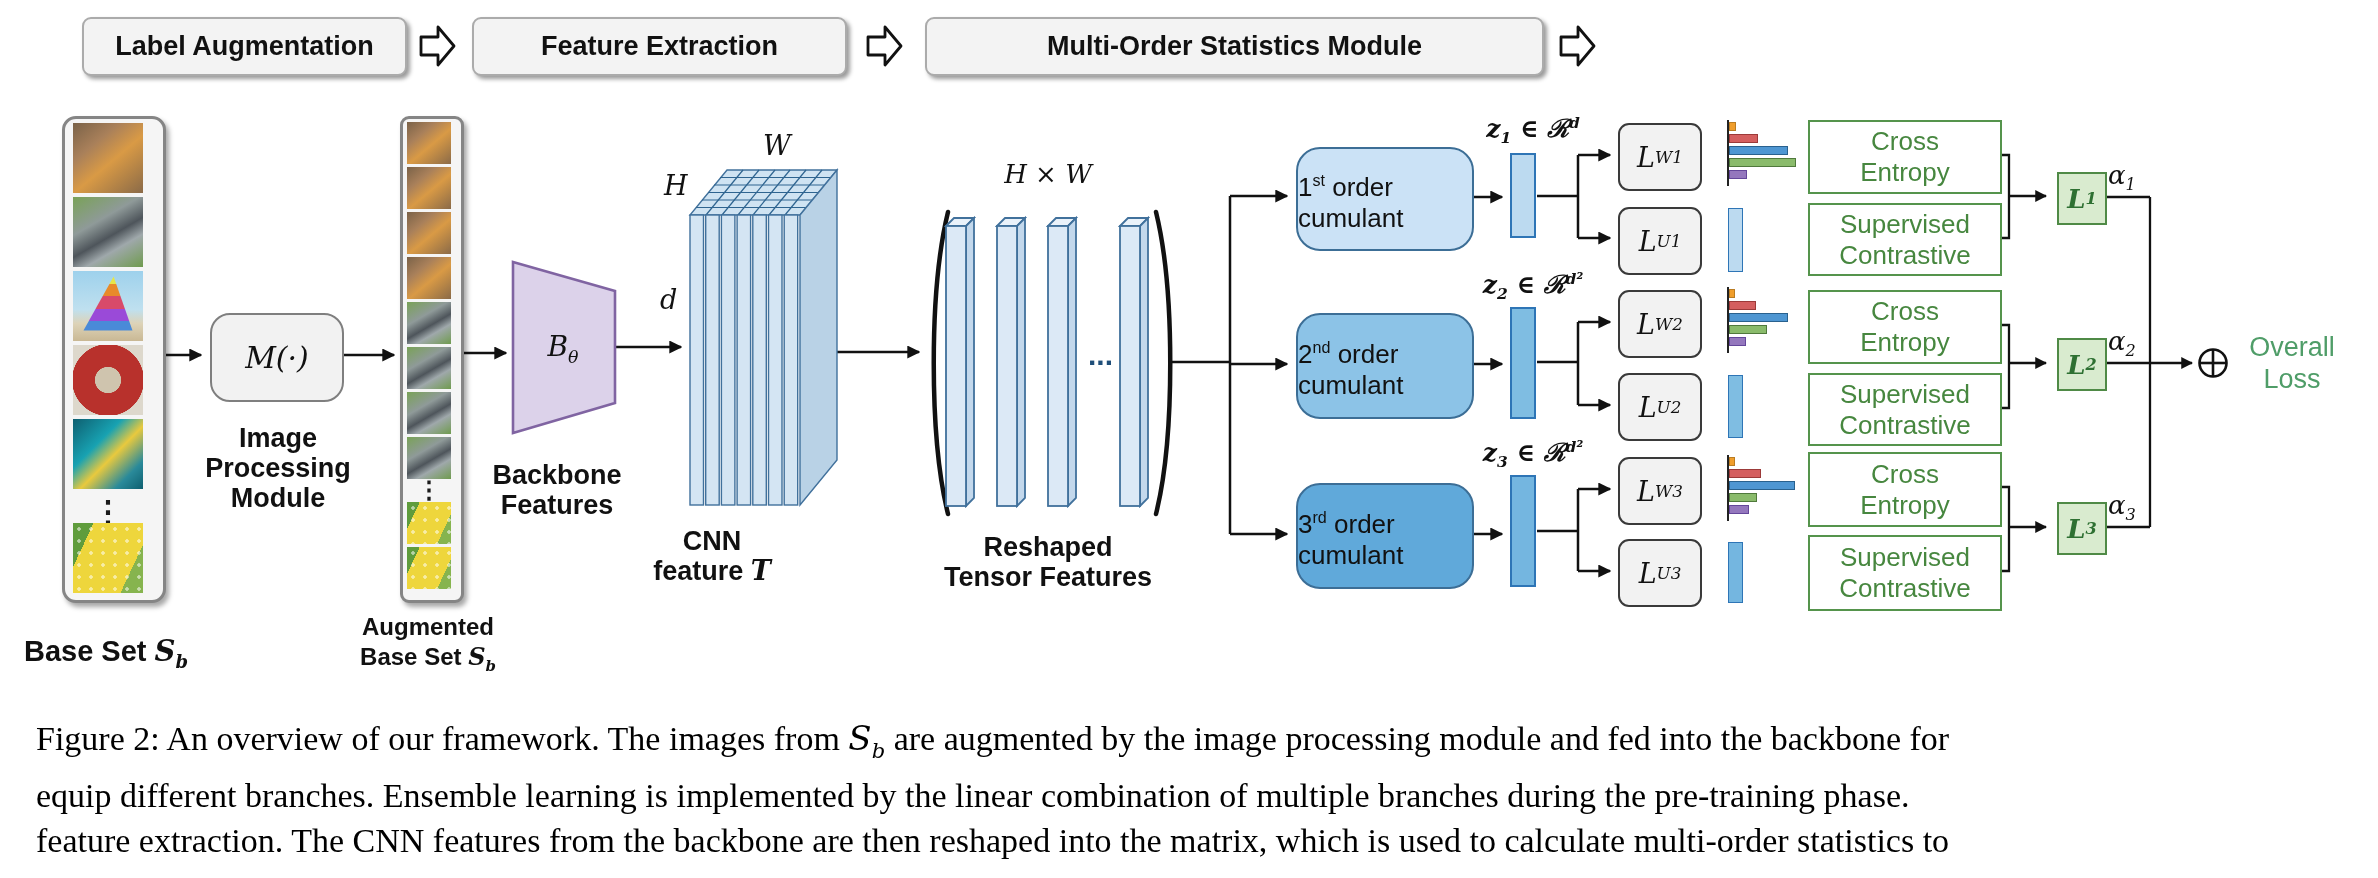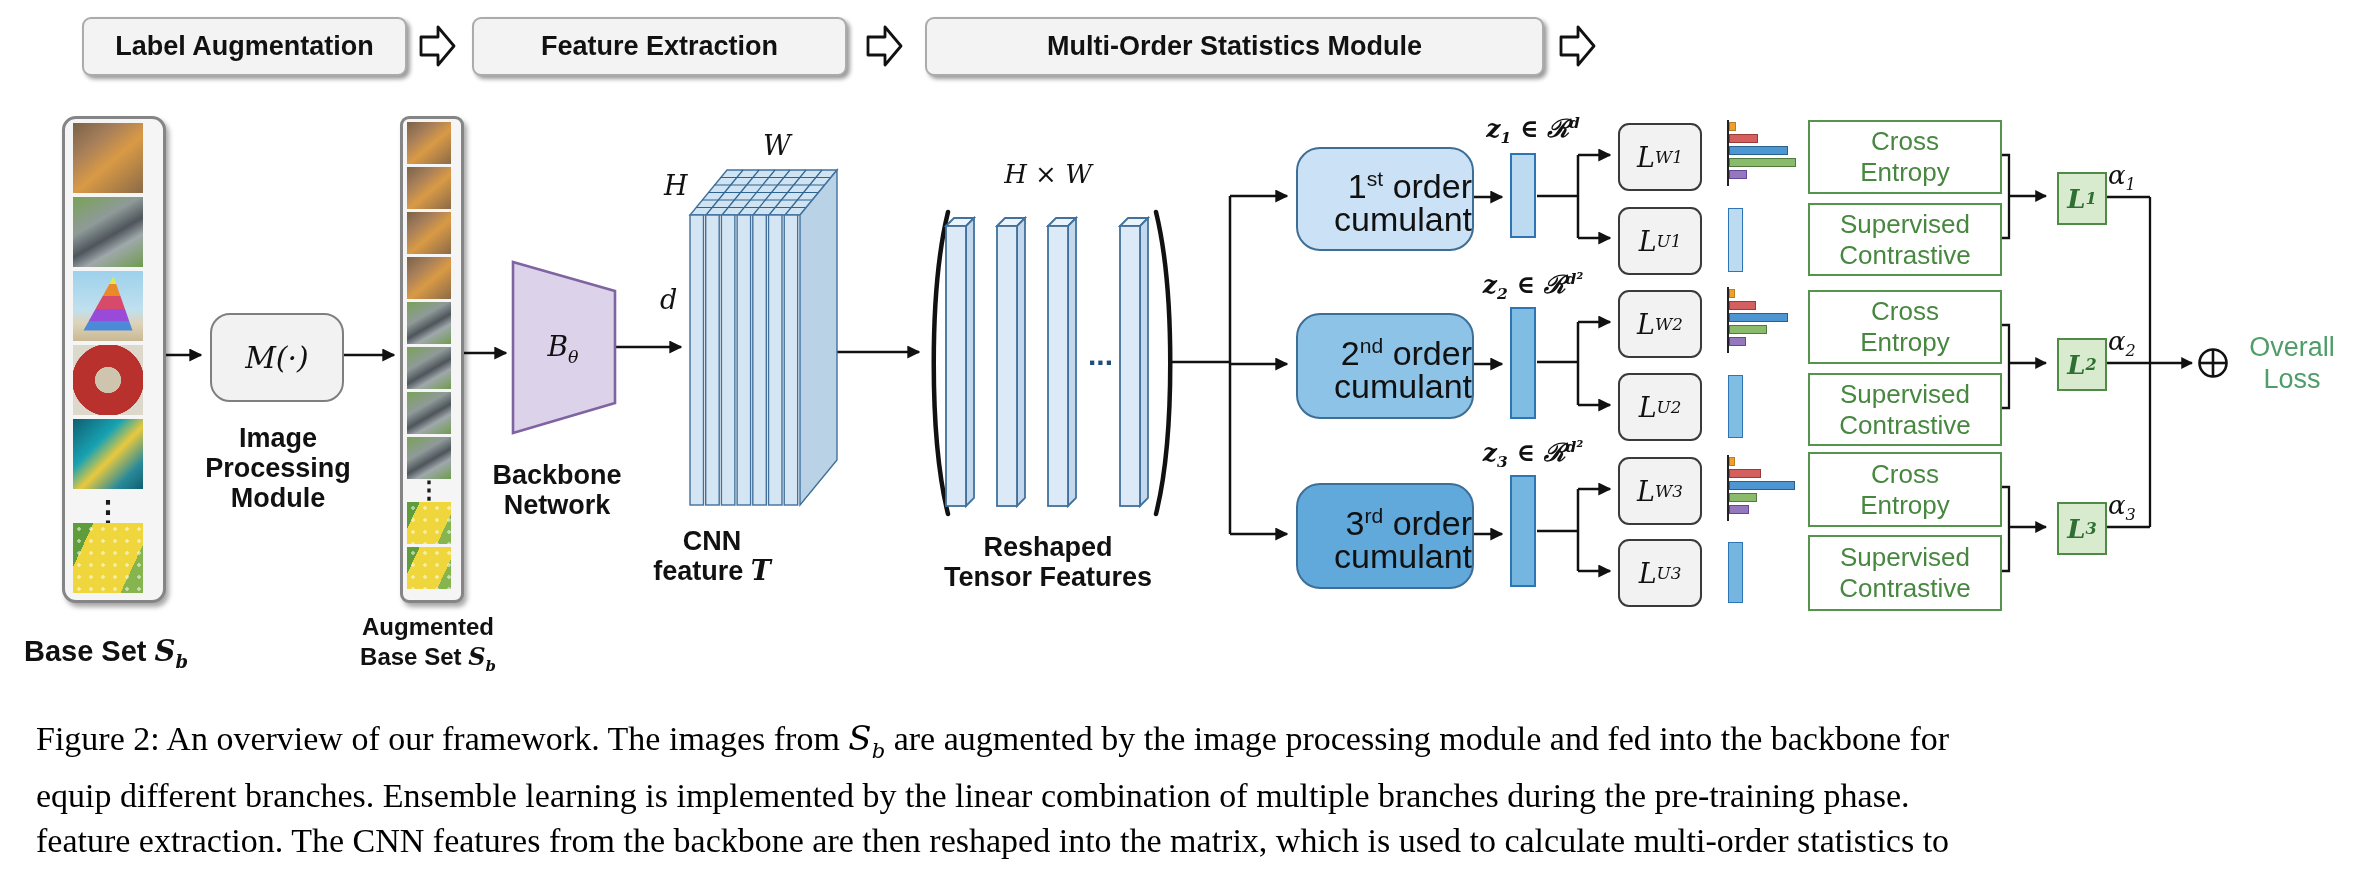--- a/index.html
+++ b/index.html
@@ -37,21 +37,21 @@
   .mbox{position:absolute;z-index:2;background:#f2f2f2;border:2.4px solid #7f7f7f;border-radius:20px;
         display:flex;align-items:center;justify-content:center;}
   .lbl{position:absolute;z-index:2;font-weight:bold;font-size:27px;line-height:30px;text-align:center;}
   .math{font-family:"DejaVu Serif",serif;font-style:italic;}
   .mathb{font-family:"DejaVu Serif",serif;font-style:italic;font-weight:bold;}
   sub{font-size:.62em;} sup{font-size:.62em;}
 
   
   .cumulant{position:absolute;z-index:2;left:1296px;width:174px;background:#cbe2f6;
     border:2.3px solid #3c6e96;border-radius:24px;display:flex;flex-direction:column;
-    align-items:flex-end;justify-content:center;font-size:34px;line-height:32px;}
+    align-items:flex-start;justify-content:center;font-size:26px;line-height:32px;}
   .zlabel{position:absolute;z-index:2;width:130px;text-align:center;
     font-family:"DejaVu Serif",serif;font-style:italic;font-weight:bold;font-size:25px;}
   .zbar{position:absolute;z-index:2;left:1510px;width:26px;border:2px solid #2e75b6;box-sizing:border-box;}
   .gbox{position:absolute;z-index:2;left:1618px;width:80px;height:64px;background:#f2f2f2;
     border:2.4px solid #3a3a3a;border-radius:11px;display:flex;align-items:center;justify-content:center;
     font-family:"DejaVu Serif",serif;font-style:italic;font-size:27px;}
   .hist{position:absolute;z-index:2;left:1727px;width:74px;border-left:2.6px solid #222;
     display:flex;flex-direction:column;gap:3px;padding-top:2px;}
   .hbar{height:9px;border-style:solid;border-width:1.4px;box-sizing:border-box;}
   .vbar{position:absolute;z-index:2;left:1728px;width:15px;border:1.8px solid #2e75b6;box-sizing:border-box;}
@@ -246,21 +246,21 @@
   <div class="lbl" style="left:338px;top:612px;width:180px;font-size:24px">
     <div>Augmented</div>
     <div><span>Base Set </span><span class="mathb">S</span><sub class="mathb">b</sub></div>
   </div>
 
   <div class="abs math" style="left:528px;top:330px;width:70px;text-align:center;font-size:28px">
     <span>B</span><sub>θ</sub>
   </div>
   <div class="lbl" style="left:487px;top:460px;width:140px">
     <div>Backbone</div>
-    <div>Network</div>
+    <div>Features</div>
   </div>
 
   <div class="abs math" style="left:763px;top:130px;font-size:27px">W</div>
   <div class="abs math" style="left:664px;top:170px;font-size:27px">H</div>
   <div class="abs math" style="left:660px;top:284px;font-size:27px">d</div>
   <div class="lbl" style="left:632px;top:526px;width:160px">
     <div>CNN</div>
     <div><span>feature </span><span class="mathb">T</span></div>
   </div>
 

